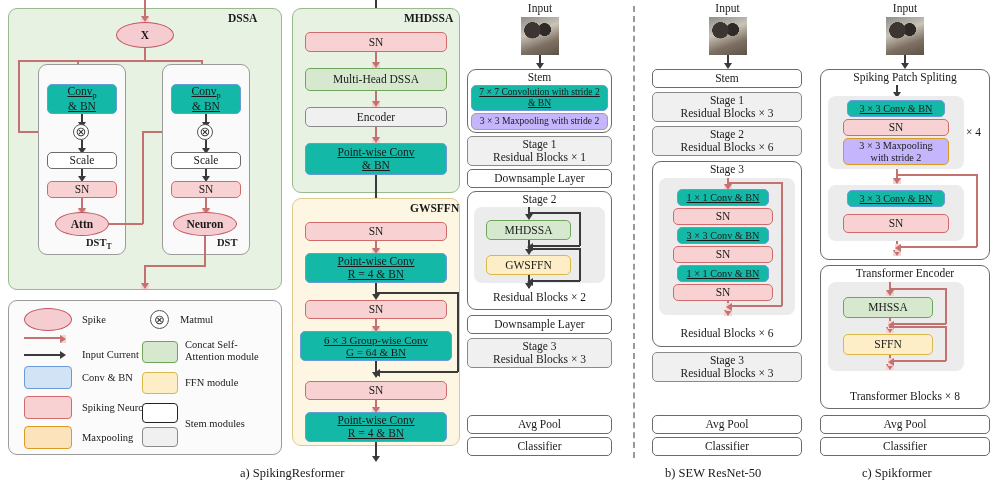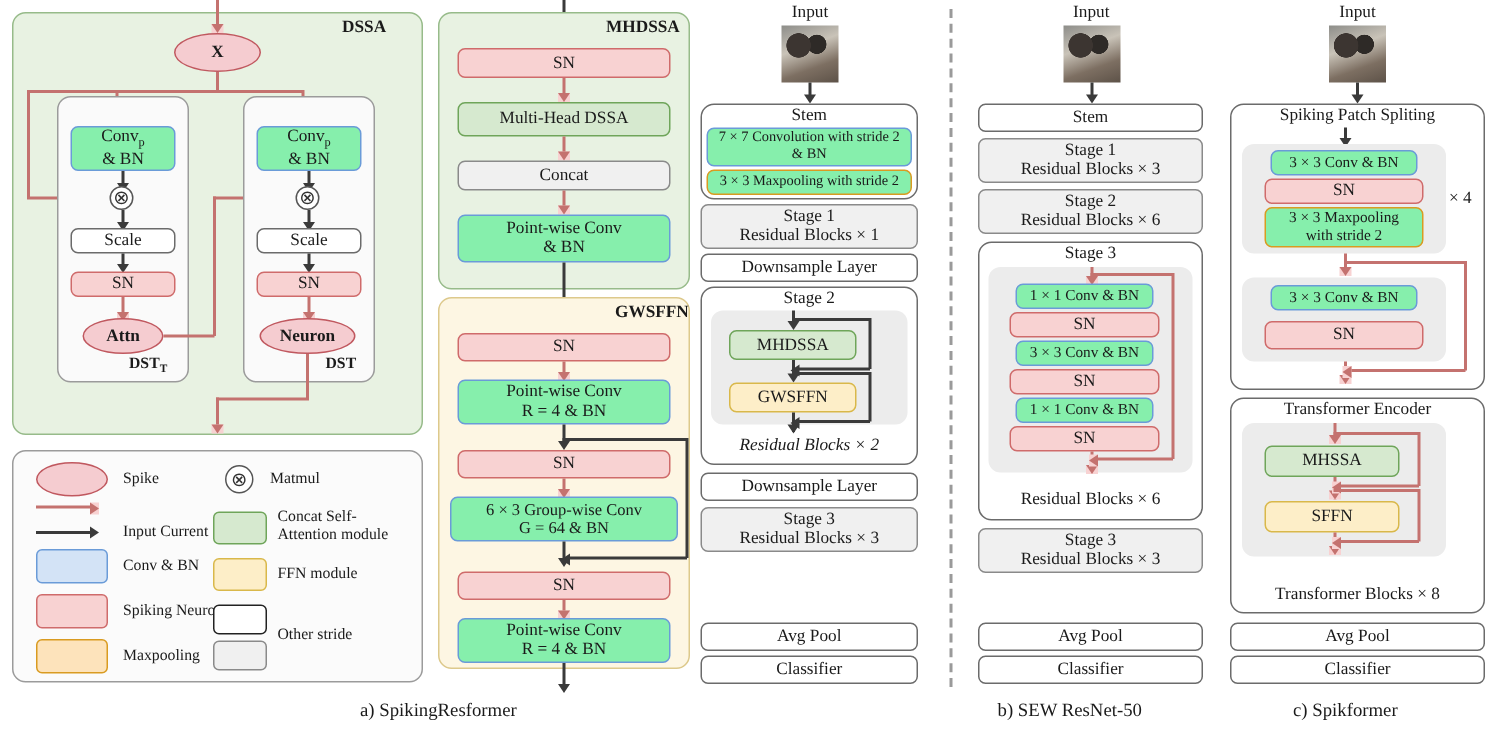--- a/index.html
+++ b/index.html
@@ -4,23 +4,23 @@
 <style>
   html,body{margin:0;padding:0;background:#fff;}
   body{width:997px;height:492px;position:relative;overflow:hidden;
        font-family:"Liberation Serif", serif; color:#1a1a1a;}
   .abs{position:absolute;box-sizing:border-box;}
 
   
   .node{display:flex;align-items:center;justify-content:center;text-align:center;
         border-radius:5px;border:1px solid #888;background:#fff;
         font-size:11.5px;line-height:1.12;padding:1px 2px;}
-  .blue   {background:#86efac;border-color:#6a9bd8;}
+  .blue   {background:#14b8a6;border-color:#6a9bd8;text-decoration:underline;}
   .red    {background:#f8d2d2;border-color:#cf6b6b;}
-  .orange {background:#86efac;border-color:#d99b21;}
+  .orange {background:#c4b5fd;border-color:#d99b21;}
   .green  {background:#d6e9cf;border-color:#6fa55a;}
   .yellow {background:#fdeec8;border-color:#d9b84a;}
   .grey   {background:#f0f0f0;border-color:#8a8a8a;}
   .white  {background:#fff;border-color:#6b6b6b;}
 
   
   .panel{border-radius:9px;border:1px solid #9aa89a;}
   .panel-green {background:#e8f2e2;border-color:#97bb8a;}
   .panel-yellow{background:#fdf6e3;border-color:#dcc徐;}
   .panel-yellow{background:#fdf6e3;border-color:#ddc98c;}
@@ -165,39 +165,39 @@
 
 <div class="sw abs" style="left:142px;top:341px;width:36px;height:22px;background:#d6e9cf;border-color:#6fa55a;"></div>
 <div class="lg-txt" style="left:185px;top:339px;">Concat Self-</div>
 <div class="lg-txt" style="left:185px;top:351px;">Attention module</div>
 
 <div class="sw abs" style="left:142px;top:372px;width:36px;height:22px;background:#fdeec8;border-color:#d9b84a;"></div>
 <div class="lg-txt" style="left:185px;top:377px;">FFN module</div>
 
 <div class="sw abs" style="left:142px;top:403px;width:36px;height:20px;background:#fff;border:1.6px solid #222;"></div>
 <div class="sw abs" style="left:142px;top:427px;width:36px;height:20px;background:#f0f0f0;border-color:#8a8a8a;"></div>
-<div class="lg-txt" style="left:185px;top:418px;">Other stride</div>
+<div class="lg-txt" style="left:185px;top:418px;">Stem modules</div>
 
 <div class="caption" style="left:240px;top:466px;">a) SpikingResformer</div>
 
 <div class="ln vline abs" style="left:375px;top:0px;height:24px;"></div>
 <div class="ah abs" style="left:371.5px;top:22px;"></div>
 
 <div class="abs panel panel-green" style="left:292px;top:8px;width:168px;height:185px;"></div>
 <div class="panel-label" style="left:404px;top:12px;">MHDSSA</div>
 
 <div class="node red abs" style="left:305px;top:32px;width:142px;height:20px;">SN</div>
 <div class="ln vline red abs" style="left:375px;top:52px;height:13px;"></div>
 <div class="ah red abs" style="left:371.5px;top:62px;"></div>
 
 <div class="node green abs" style="left:305px;top:68px;width:142px;height:23px;">Multi-Head DSSA</div>
 <div class="ln vline red abs" style="left:375px;top:91px;height:13px;"></div>
 <div class="ah red abs" style="left:371.5px;top:101px;"></div>
 
-<div class="node grey abs" style="left:305px;top:107px;width:142px;height:20px;">Concat</div>
+<div class="node grey abs" style="left:305px;top:107px;width:142px;height:20px;">Encoder</div>
 <div class="ln vline red abs" style="left:375px;top:127px;height:13px;"></div>
 <div class="ah red abs" style="left:371.5px;top:137px;"></div>
 
 <div class="node blue abs" style="left:305px;top:143px;width:142px;height:32px;flex-direction:column;">
   <div>Point-wise Conv</div>
   <div>&amp; BN</div>
 </div>
 <div class="ln vline abs" style="left:375px;top:175px;height:32px;"></div>
 <div class="ah abs" style="left:371.5px;top:205px;"></div>
 
@@ -277,21 +277,21 @@
 <div class="ah abs" style="left:524.5px;top:283px;"></div>
 
 <div class="ln hline abs" style="left:528px;top:212px;width:52px;"></div>
 <div class="ln vline abs" style="left:579px;top:212px;height:34px;"></div>
 <div class="ln hline abs" style="left:531px;top:245px;width:49px;"></div>
 <div class="ah-left abs" style="left:527px;top:242.5px;"></div>
 <div class="ln hline abs" style="left:528px;top:248px;width:52px;"></div>
 <div class="ln vline abs" style="left:579px;top:248px;height:33px;"></div>
 <div class="ln hline abs" style="left:531px;top:280px;width:49px;"></div>
 <div class="ah-left abs" style="left:527px;top:277.5px;"></div>
-<div class="abs" style="left:467px;top:291px;width:145px;text-align:center;font-size:11.5px;font-style:italic;">Residual Blocks × 2</div>
+<div class="abs" style="left:467px;top:291px;width:145px;text-align:center;font-size:11.5px;">Residual Blocks × 2</div>
 
 <div class="node white abs" style="left:467px;top:315px;width:145px;height:19px;">Downsample Layer</div>
 <div class="node grey abs" style="left:467px;top:338px;width:145px;height:30px;flex-direction:column;">
   <div>Stage 3</div>
   <div>Residual Blocks × 3</div>
 </div>
 <div class="node white abs" style="left:467px;top:415px;width:145px;height:19px;">Avg Pool</div>
 <div class="node white abs" style="left:467px;top:437px;width:145px;height:19px;">Classifier</div>
 
 <div class="dashed-div" style="left:633px;top:6px;height:452px;"></div>

